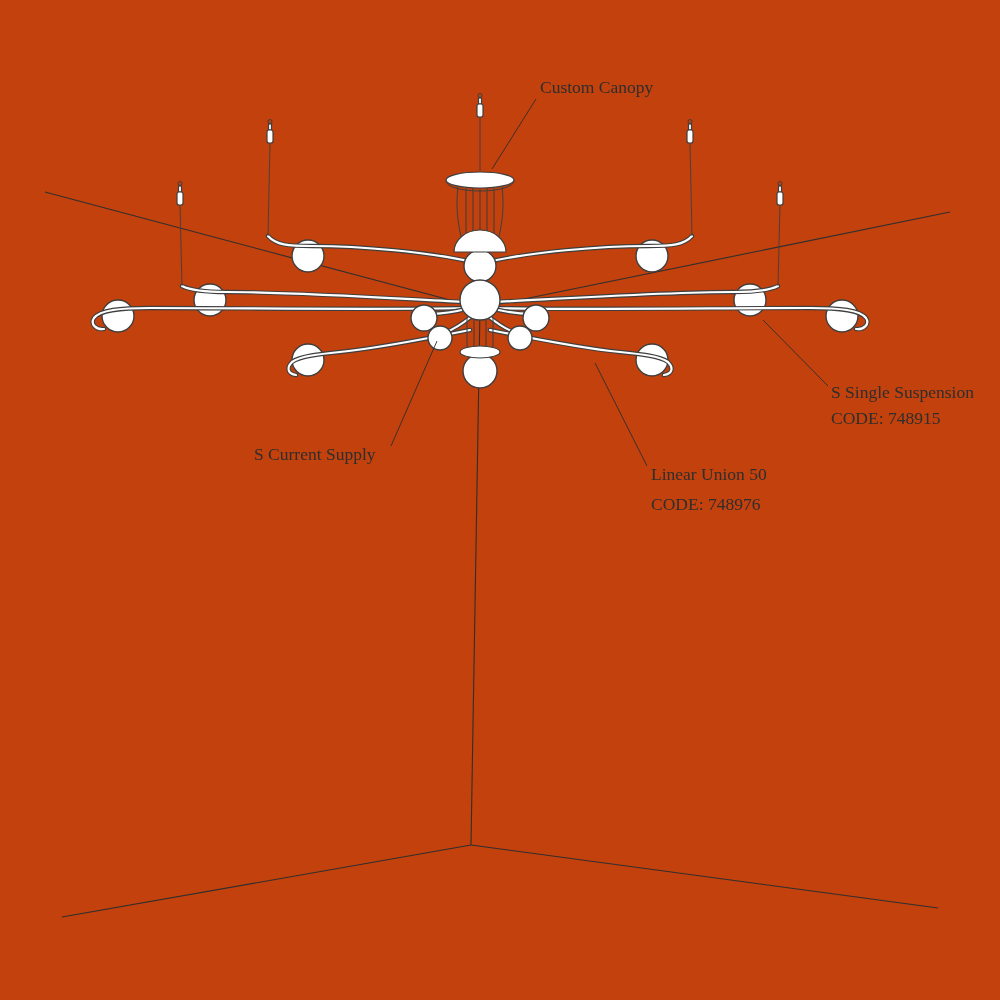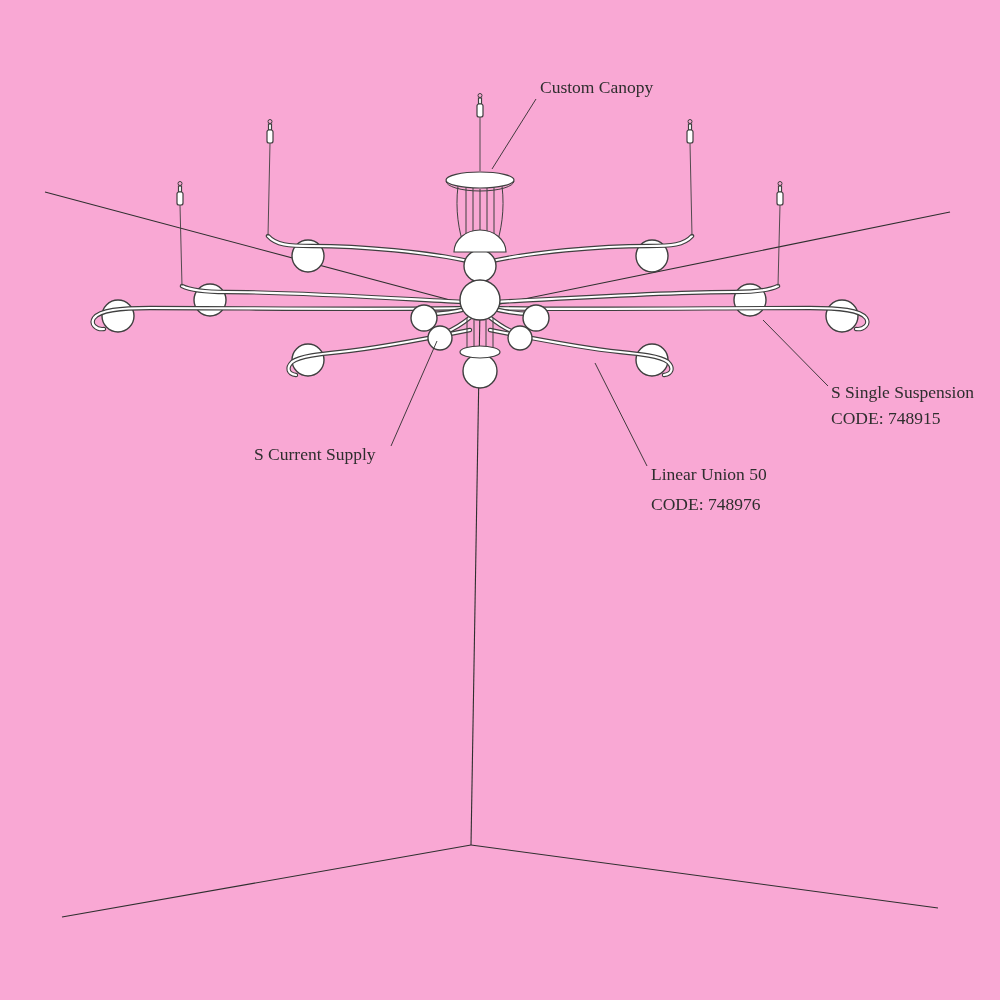--- a/index.html
+++ b/index.html
@@ -1,16 +1,16 @@
 <!DOCTYPE html>
 <html><head>
 <meta charset="utf-8">
 <style>
   html,body{margin:0;padding:0;background:#ffffff;}
-  .stage{position:relative;width:1000px;height:1000px;background:#f9a8d4;overflow:hidden;
+  .stage{position:relative;width:1000px;height:1000px;background:#c2410c;overflow:hidden;
          font-family:"Liberation Serif", serif;}
   svg{position:absolute;top:0;left:0;}
   .persp{stroke:#2f2f2f;stroke-width:1.1;fill:none;}
   .tube-outer{stroke:#3f3f3f;stroke-width:4.4;fill:none;stroke-linecap:round;}
   .tube-inner{stroke:#ffffff;stroke-width:2.2;fill:none;stroke-linecap:round;}
   .globe{fill:#ffffff;stroke:#3f3f3f;stroke-width:1.4;}
   .metal{fill:#ffffff;stroke:#3f3f3f;stroke-width:1.2;}
   .thin{stroke:#3f3f3f;stroke-width:1;fill:none;}
   .cable{stroke:#3f3f3f;stroke-width:0.9;fill:none;}
   .leader{stroke:#2e2e2e;stroke-width:0.9;fill:none;}

